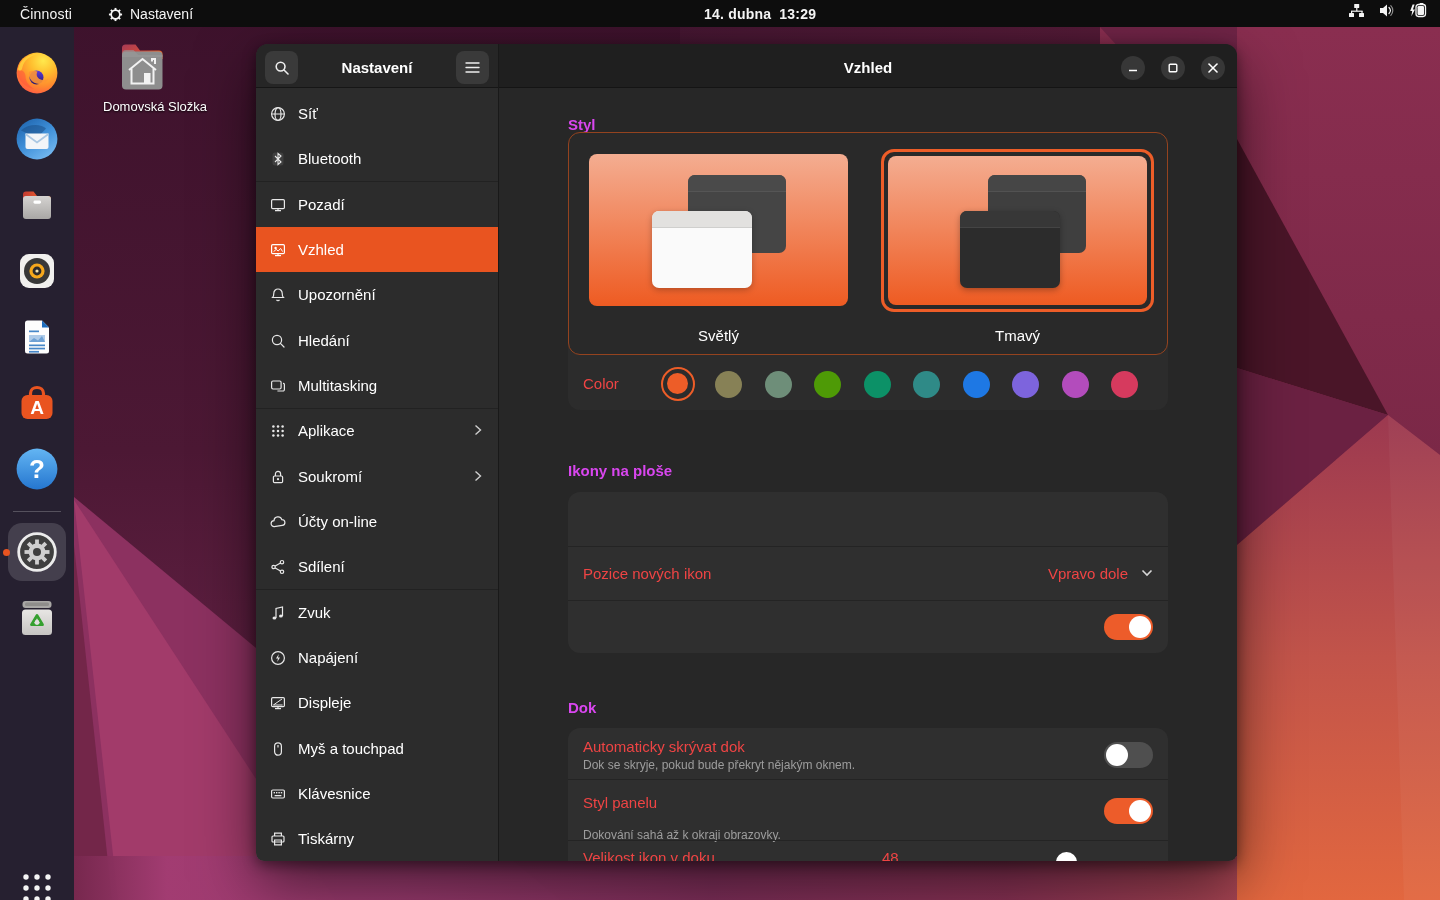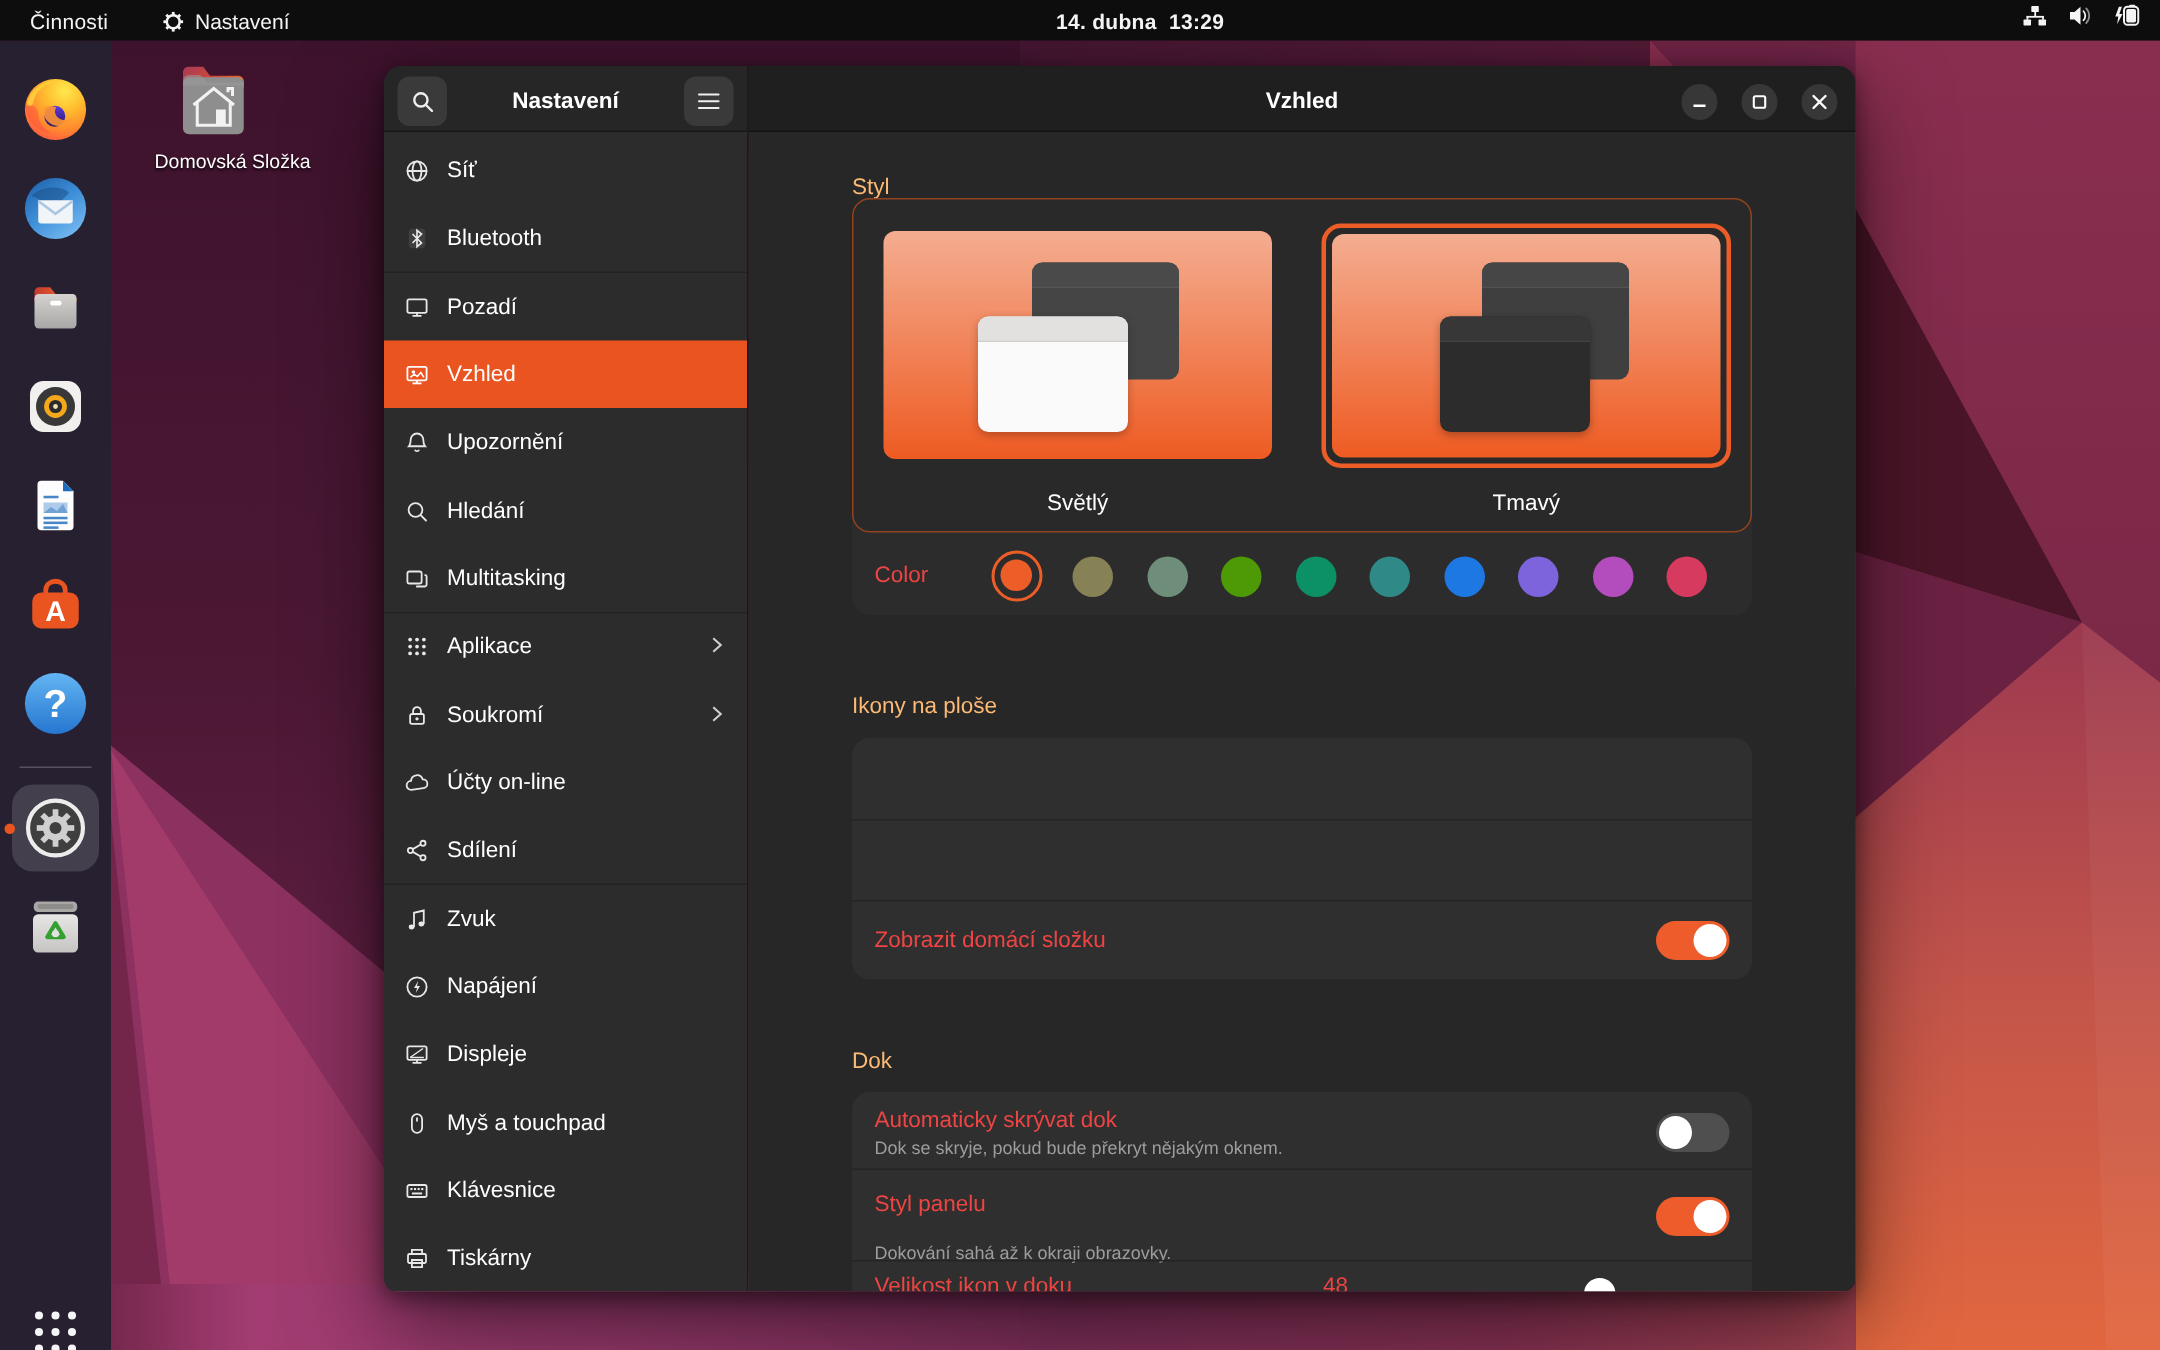--- a/index.html
+++ b/index.html
@@ -30,21 +30,21 @@
 .srow svg{margin-left:14px;flex:none}
 .srow .t{margin-left:12px;white-space:nowrap}
 .srow.sel{background:#e95420}
 .srow .chev{position:absolute;right:16px;top:14px}
 .ssep{position:absolute;left:0;width:242px;height:1px;background:#222222}
 #vline{position:absolute;left:242px;top:0;width:1px;height:817px;background:#191919}
 #main{position:absolute;left:243px;top:0;width:738px;height:817px;background:#272727}
 #main .mhead{position:absolute;left:0;top:0;width:738px;height:44px;background:#1f1f1f;border-bottom:1px solid #141414}
 #main .mtitle{position:absolute;left:0;top:0;width:738px;height:44px;line-height:48px;text-align:center;color:#fff;font-weight:700;font-size:15px}
 .wbtn{position:absolute;top:12px;width:24px;height:24px;border-radius:50%;background:#373737;display:flex;align-items:center;justify-content:center}
-.sech{position:absolute;left:69px;color:#fdba74;font-weight:400;font-size:15px;line-height:18px}
+.sech{position:absolute;left:69px;color:#d946ef;font-weight:700;font-size:15px;line-height:18px}
 .card{position:absolute;left:69px;width:600px;background:#2f2f2f;border-radius:12px}
 .rowlbl{color:#ef4444;font-size:15px}
 .sub{color:#9d9d9d;font-size:12px}
 .toggle{position:absolute;width:49px;height:26px;border-radius:13px}
 .toggle .kn{position:absolute;top:2px;width:22px;height:22px;border-radius:50%;background:#fff}
 .toggle.on{background:#ed5c2a}.toggle.on .kn{right:2px}
 .toggle.off{background:#4f4f4f}.toggle.off .kn{left:2px}
 </style></head>
 <body>
 <div id="screen">
@@ -556,24 +556,29 @@
    <div style="position:absolute;top:239px;left:345px;width:27px;height:27px;border-radius:50%;background:#2f8a87"></div>
    <div style="position:absolute;top:239px;left:395px;width:27px;height:27px;border-radius:50%;background:#1e78e4"></div>
    <div style="position:absolute;top:239px;left:444px;width:27px;height:27px;border-radius:50%;background:#7d64dd"></div>
    <div style="position:absolute;top:239px;left:494px;width:27px;height:27px;border-radius:50%;background:#b34cbc"></div>
    <div style="position:absolute;top:239px;left:543px;width:27px;height:27px;border-radius:50%;background:#d63a5e"></div>
   </div>
 
   <div class="sech" style="top:418px">Ikony na ploše</div>
   <div class="card" style="top:448px;height:161px">
    <div style="position:absolute;left:0;top:54px;width:600px;height:1px;background:#242424"></div>
+   <div style="position:absolute;left:0;top:54px;width:600px;height:54px;display:flex;align-items:center;padding:0 15px">
+    <span class="rowlbl">Pozice nových ikon</span>
+            <span style="flex:1"></span>
+    <span class="rowlbl">Vpravo dole</span>
+    <svg style="margin-left:13px" width="12" height="8" viewBox="0 0 12 8">
+              <path d="M1.5 1.5 L6 6 L10.5 1.5" fill="none" stroke="#d6d6d6" stroke-width="1.6"></path>
+            </svg>
+   </div>
    <div style="position:absolute;left:0;top:108px;width:600px;height:1px;background:#242424"></div>
-   <div style="position:absolute;left:0;top:108px;width:600px;height:53px;display:flex;align-items:center;padding:0 15px">
-    <span class="rowlbl">Zobrazit domácí složku</span>
-   </div>
    <div class="toggle on" style="right:15px;top:122px">
             <div class="kn"></div>
           </div>
   </div>
 
   <div class="sech" style="top:655px">Dok</div>
   <div class="card" style="top:684px;height:133px;border-radius:12px 12px 0 0;overflow:hidden">
    <div style="position:absolute;left:15px;top:10px">
     <div class="rowlbl" style="line-height:18px">Automaticky skrývat dok</div>
     <div class="sub" style="line-height:15px;margin-top:2px">Dok se skryje, pokud bude překryt nějakým oknem.</div>

